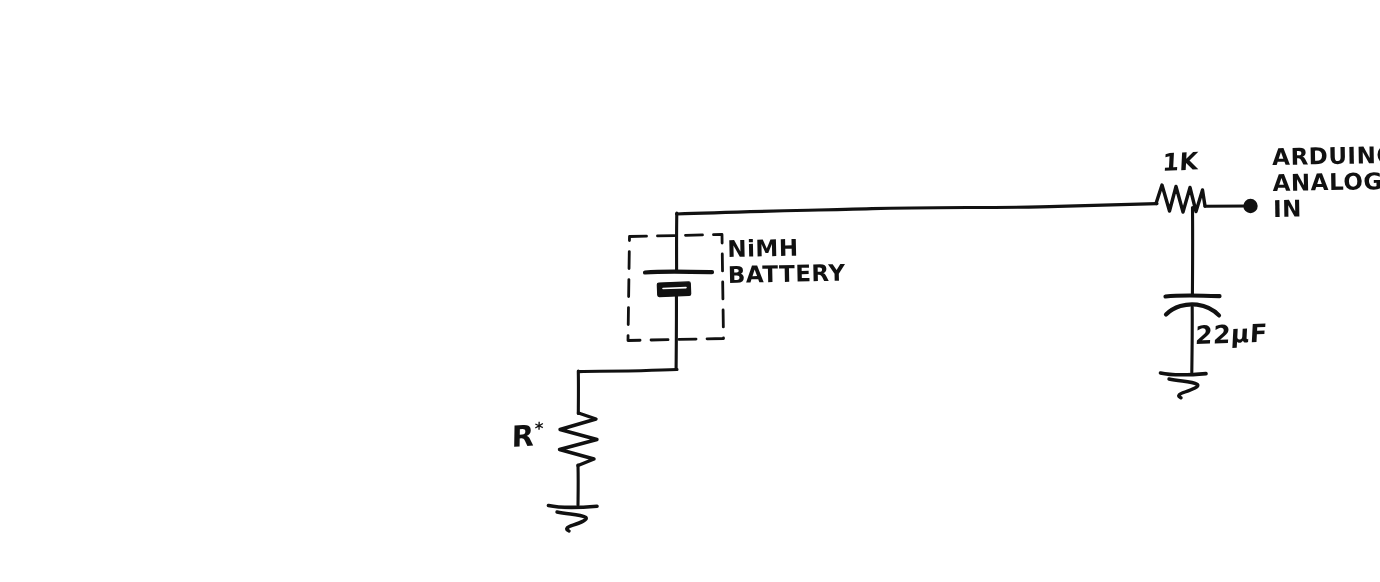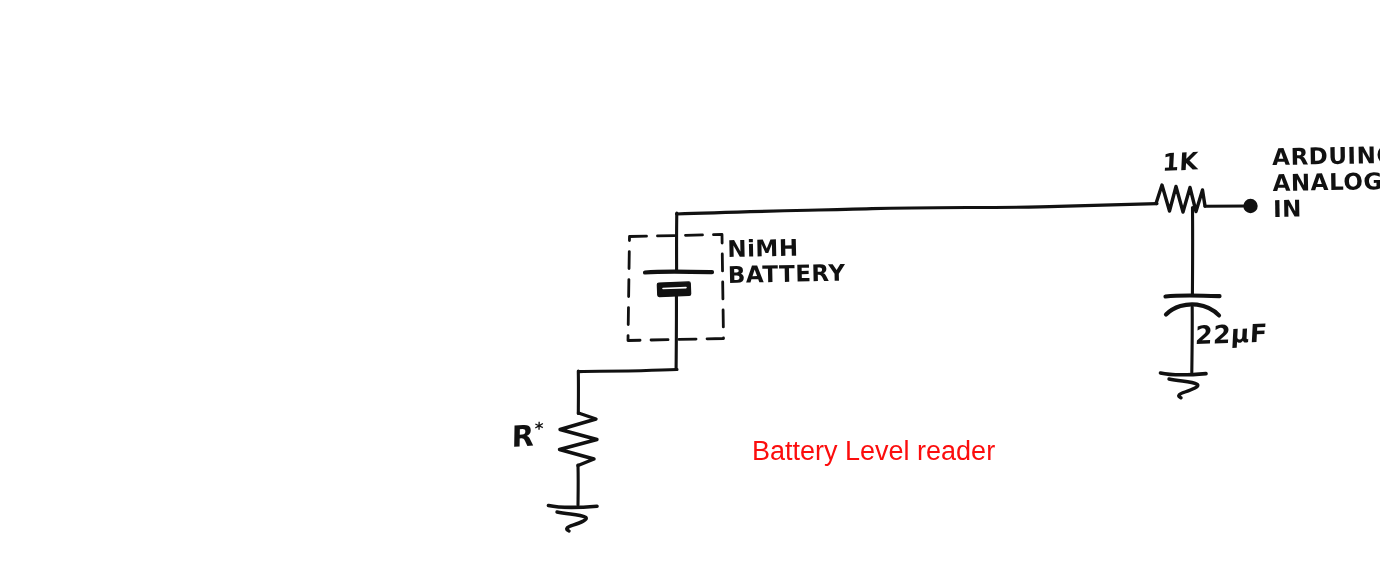--- a/index.html
+++ b/index.html
@@ -172,15 +172,14 @@
   <div class="hand-lbl" id="lbl-nimh"><span>NiMH</span><br><span>BATTERY</span></div>
 
   <div class="hand-lbl" id="lbl-arduino"><span>ARDUINO</span><br><span>ANALOG</span><br><span>IN</span></div>
 
   <div class="hand-lbl" id="lbl-1k">1K</div>
 
   <div class="hand-lbl" id="lbl-22uf">22μF</div>
 
   <div class="hand-lbl" id="lbl-r"><span>R</span><span class="star">*</span></div>
 
-  <div id="caption" style="color: rgb(252, 13, 13);">Battery Level reader</div>
 
 </div>
 
 </body></html>

